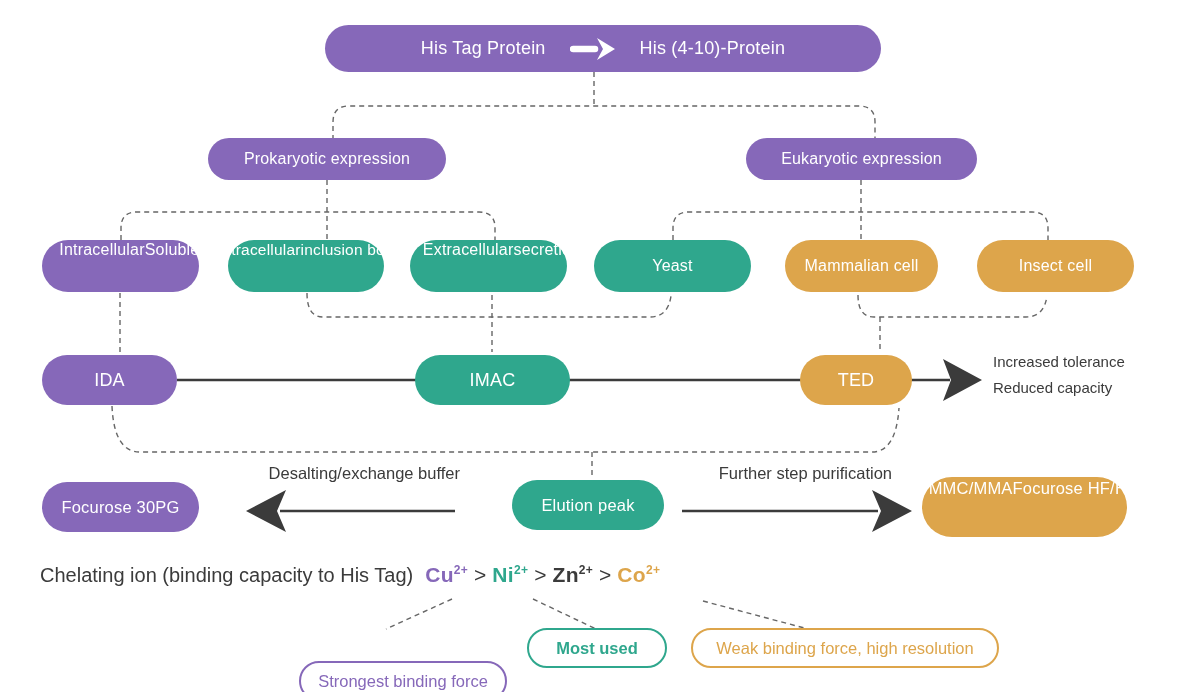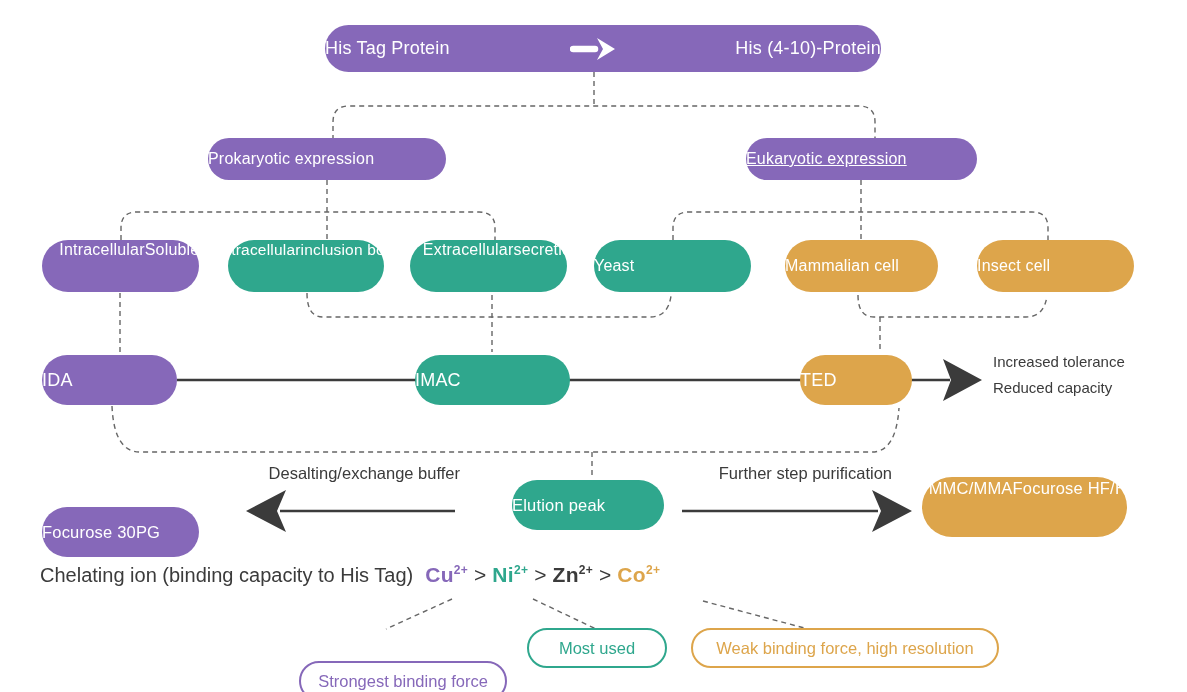--- a/index.html
+++ b/index.html
@@ -5,21 +5,21 @@
   html,body{margin:0;padding:0;background:#fff;}
   #canvas{
     position:relative;width:1187px;height:692px;background:#fff;overflow:hidden;
     font-family:"Liberation Sans", sans-serif;color:var(--dark,#3B3B3B);
   }
   #connectors{position:absolute;left:0;top:0;z-index:0;}
   .dash{fill:none;stroke:var(--gray,#666);stroke-width:1.4;stroke-dasharray:5 4;}
   .solid{fill:none;stroke:var(--dark,#3E3E3E);stroke-width:2.6;}
   .dart{fill:var(--dark,#3E3E3E);stroke:none;}
   .pill{
-    position:absolute;z-index:2;color:#fff;display:flex;align-items:center;justify-content:space-between;
+    position:absolute;z-index:2;color:#fff;display:flex;align-items:center;justify-content:center;
     border-radius:26px;font-size:16px;letter-spacing:.2px;box-sizing:border-box;white-space:nowrap;
   }
   .purple{background:var(--purple,#8668B9);}
   .teal{background:var(--teal,#2FA78D);}
   .gold{background:var(--gold,#DDA54B);}
   .two-line{flex-direction:row;align-items:flex-start;justify-content:center;line-height:20px;}
   .r21{border-radius:21px;}.r24{border-radius:24px;}.r25{border-radius:25px;}.r30{border-radius:30px;}
   .f18{font-size:18px;}.f165{font-size:16.5px;}
   .top-pill{gap:24px;}
   .note{position:absolute;z-index:2;font-size:15px;color:var(--dark,#3B3B3B);white-space:nowrap;}
@@ -80,21 +80,21 @@
     <svg width="46" height="24" viewBox="0 0 46 24">
       <line x1="3" y1="12" x2="25" y2="12" stroke="#fff" stroke-width="6.5" stroke-linecap="round"></line>
       <path d="M27,1 L45,12 L27,23 L33,12 Z" fill="#fff"></path>
     </svg>
     <span>His (4-10)-Protein</span>
   </div>
 
   <div class="pill purple r21" style="left:208px;top:138px;width:238px;height:42px;">
     <span>Prokaryotic expression</span>
   </div>
-  <div class="pill purple r21" style="left:746px;top:138px;width:231px;height:42px;text-decoration:underline;">
+  <div class="pill purple r21" style="left:746px;top:138px;width:231px;height:42px;">
     <span>Eukaryotic expression</span>
   </div>
 
   <div class="pill purple two-line" style="left:42px;top:240px;width:157px;height:52px;padding-left:26px;">
     <span>Intracellular</span>
     <span>Solubles</span>
   </div>
   <div class="pill teal two-line" style="left:228px;top:240px;width:156px;height:52px;padding-left:20px;font-size:15.5px;">
     <span>Intracellular</span>
     <span>inclusion bodies</span>
@@ -118,21 +118,21 @@
   </div>
   <div class="pill teal r25 f18" style="left:415px;top:355px;width:155px;height:50px;">
     <span>IMAC</span>
   </div>
   <div class="pill gold r25 f18" style="left:800px;top:355px;width:112px;height:50px;">
     <span>TED</span>
   </div>
   <div class="note" style="left:993px;top:353px;">Increased tolerance</div>
   <div class="note" style="left:993px;top:379px;">Reduced capacity</div>
 
-  <div class="pill purple r25 f165" style="left:42px;top:482px;width:157px;height:50px;margin-top:25px;">
+  <div class="pill purple r25 f165" style="left:42px;top:482px;width:157px;height:50px;">
     <span>Focurose 30PG</span>
   </div>
   <div class="arrow-label" style="left:240px;top:464px;width:220px;">Desalting/exchange buffer</div>
   <div class="pill teal r25 f165" style="left:512px;top:480px;width:152px;height:50px;">
     <span>Elution peak</span>
   </div>
   <div class="arrow-label" style="left:672px;top:464px;width:220px;">Further step purification</div>
   <div class="pill gold two-line r30 f165" style="left:922px;top:477px;width:205px;height:60px;padding-left:30px;line-height:22px;">
     <span>MMC/MMA</span>
     <span>Focurose HF/HPR</span>
@@ -145,20 +145,20 @@
     <span class="ion ion-ni"><span>Ni</span><sup>2+</sup></span>
     <span class="gt">&gt;</span>
     <span class="ion ion-zn"><span>Zn</span><sup>2+</sup></span>
     <span class="gt">&gt;</span>
     <span class="ion ion-co"><span>Co</span><sup>2+</sup></span>
   </div>
 
   <div class="legend-pill legend-purple" style="left:299px;top:628px;width:208px;">
     <span>Strongest binding force</span>
   </div>
-  <div class="legend-pill legend-teal" style="left:527px;top:628px;width:140px;">
+  <div class="legend-pill legend-teal" style="left:527px;top:628px;width:140px;font-weight:bold;">
     <span>Most used</span>
   </div>
   <div class="legend-pill legend-gold" style="left:691px;top:628px;width:308px;">
     <span>Weak binding force, high resolution</span>
   </div>
 
 </div>
 
 </body></html>

